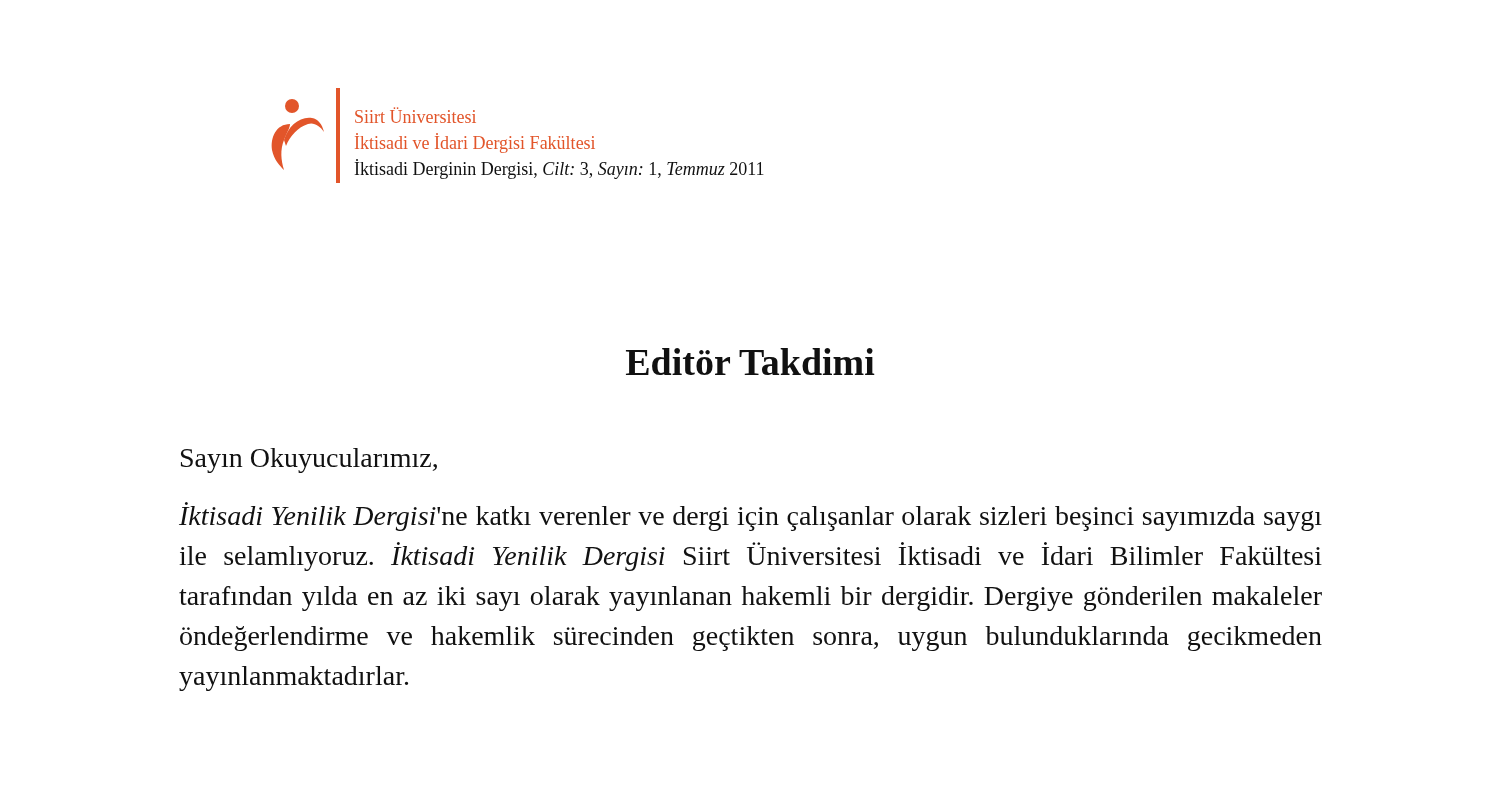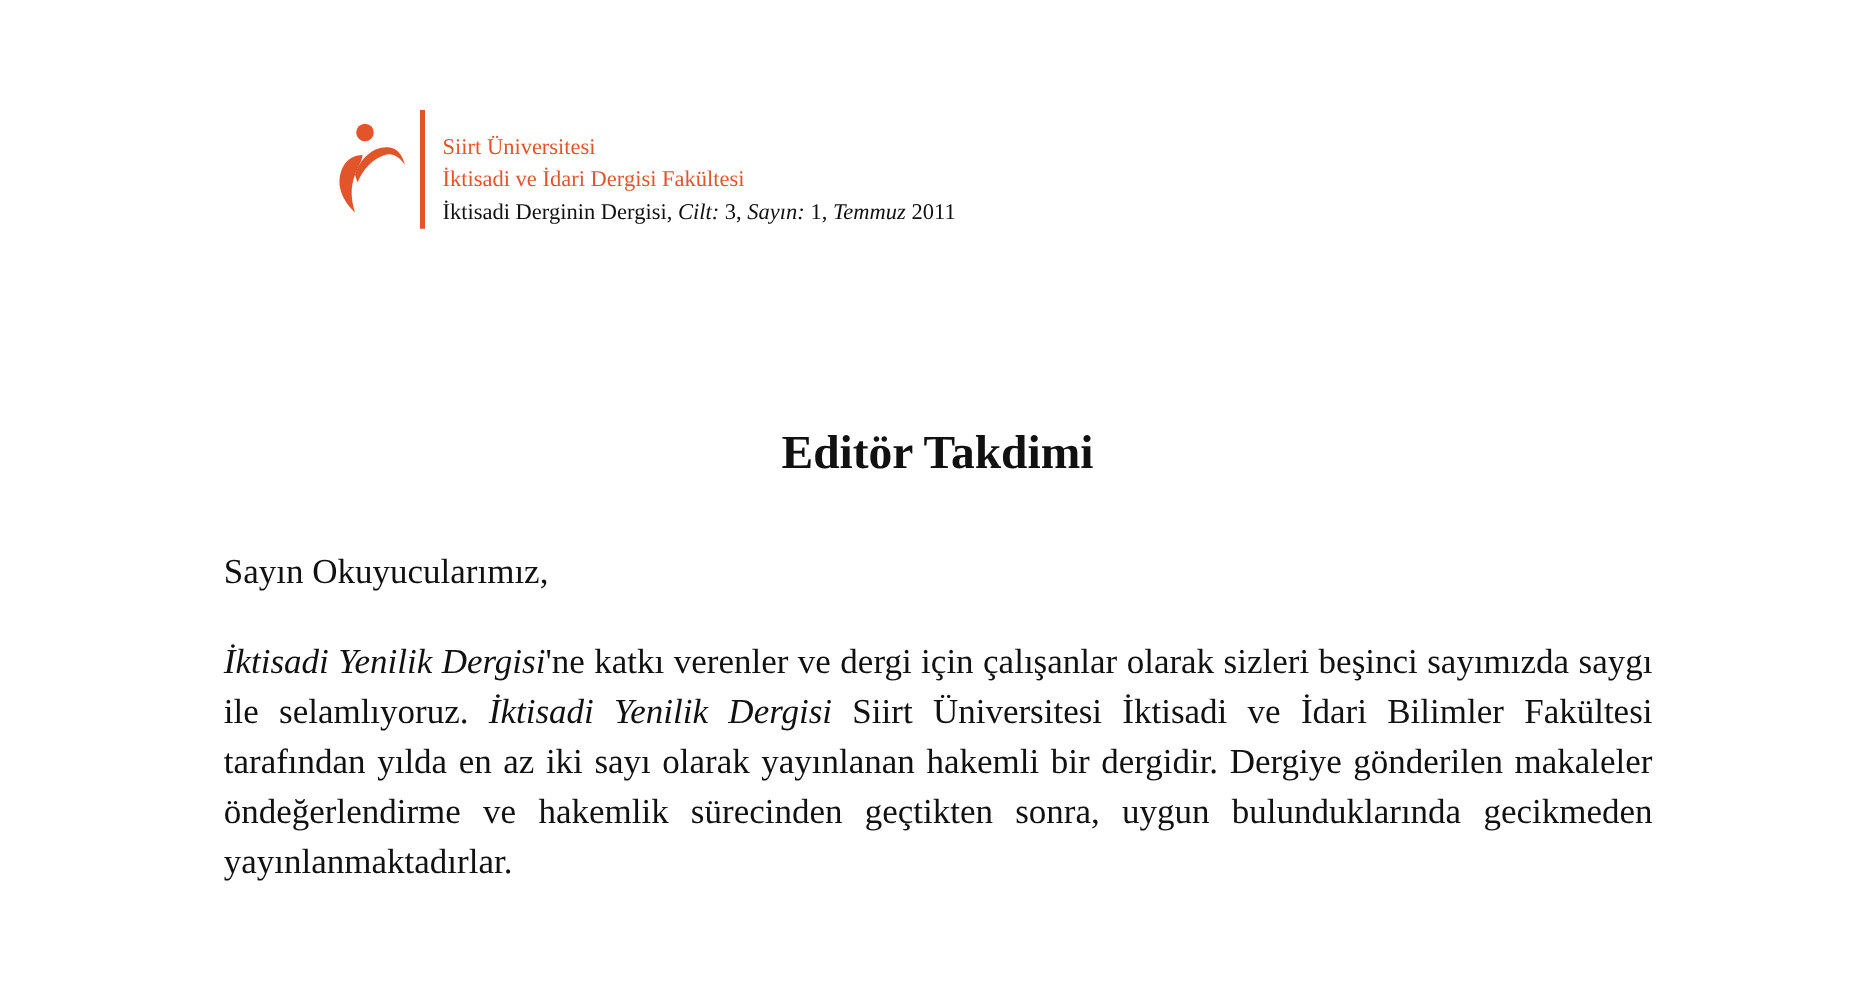--- a/index.html
+++ b/index.html
@@ -8,21 +8,21 @@
   .header { position:absolute; left:268px; top:88px; height:95px; }
   .logo { position:absolute; left:0; top:6px; width:58px; height:80px; }
   .vbar { position:absolute; left:68px; top:0; width:4px; height:95px; background:#e2552a; }
   .hdr-text { position:absolute; left:86px; top:16px; white-space:nowrap; font-size:18px; line-height:26px; }
   .hdr-text .orange { color:#e2552a; }
   .hdr-text .black { color:#111; }
   .title { position:absolute; left:0; width:1500px; top:340px; text-align:center;
            font-weight:bold; font-size:38px; }
   .body { position:absolute; left:179px; width:1143px; top:438px; font-size:28px; line-height:40px; }
   .body p { margin:0 0 14px 0; text-align:justify; }
-  .body p.greet { margin-bottom:32px; }
+  .body p.greet { margin-bottom:18px; }
   i { }
 </style>
 </head>
 <body>
 
 <div class="header">
   <svg class="logo" viewBox="0 0 58 80">
     <circle cx="24" cy="12" r="7" fill="#e2552a"></circle>
     <path d="M22 30 C8 30 2 44 4 56 C6 66 12 72 16 76 C13 66 12 56 16 46 C19 38 22 34 22 30 Z" fill="#e2552a"></path>
     <path d="M16 46 C20 32 32 22 44 24 C50 25 54 30 56 38 C52 32 46 28 40 30 C30 33 22 42 18 52 Z" fill="#e2552a"></path>

